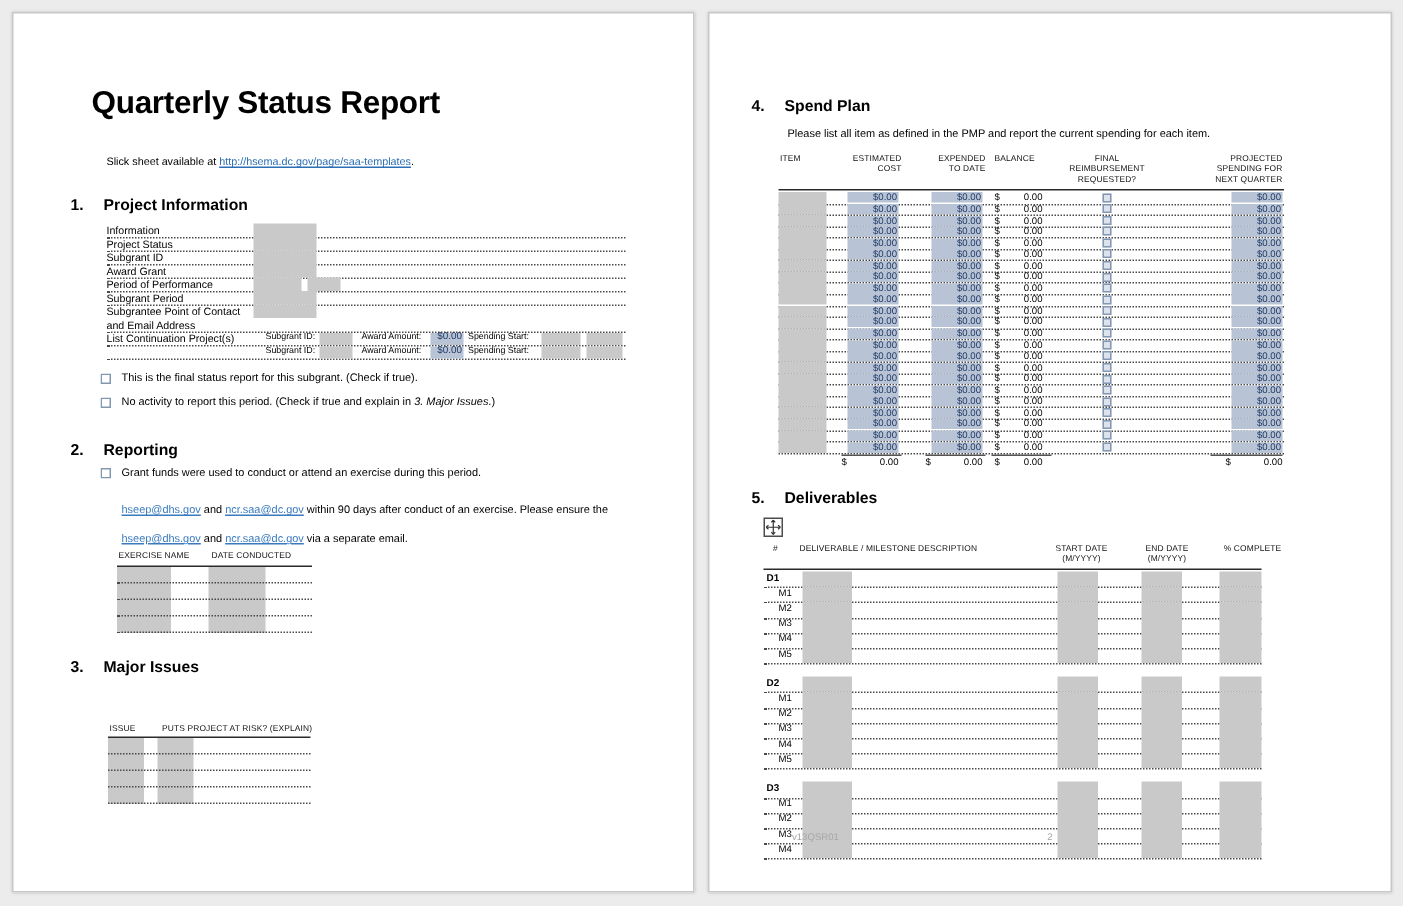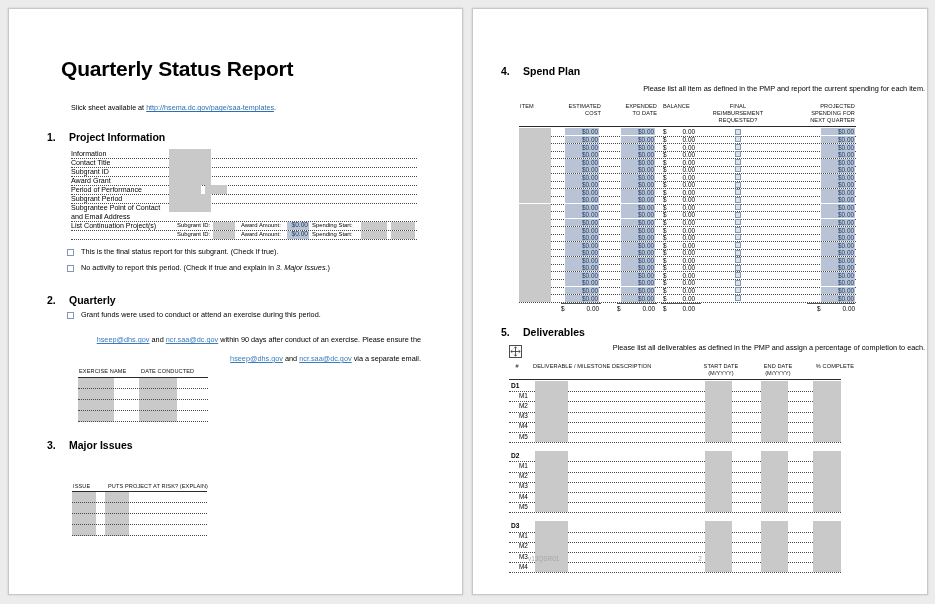--- a/index.html
+++ b/index.html
@@ -45,21 +45,21 @@
   .sec {
     position: absolute;
     display: flex; align-items: baseline;
     font-size: 10.5px; font-weight: bold; color: #000;
   }
   .sec .num { width: 22px; }
   .sec .ttl { }
 
   .para {
     position: absolute;
-    font-size: 7.3px; color: #000; line-height: 1.28; text-align: right;
+    font-size: 7.3px; color: #000; line-height: 1.28;
   }
   .para a { color: #3a7bbf; text-decoration: underline; }
 
   
   .fld { position: absolute; background: #c9c9c9; }
   .fld-blue {
     position: absolute; background: #b8c4d6; color: #1f3864;
     font-size: 6.6px; text-align: right; line-height: 1;
     padding-right: 1px;
   }
@@ -165,21 +165,21 @@
     <div class="slick">
       <span>Slick sheet available at </span><a href="#">http://hsema.dc.gov/page/saa-templates</a><span>.</span>
     </div>
 
     <div class="sec" style="left:38px; top:122px;">
       <span class="num">1.</span>
       <span class="ttl">Project Information</span>
     </div>
 
     <div class="lbl" style="left:62px; top:141px;">Information</div>
-    <div class="lbl" style="left:62px; top:150px;">Contact Title</div>
+    <div class="lbl" style="left:62px; top:150px;">Project Status</div>
     <div class="lbl" style="left:62px; top:159px;">Subgrant ID</div>
     <div class="lbl" style="left:62px; top:168px;">Award Grant</div>
     <div class="lbl" style="left:62px; top:177px;">Period of Performance</div>
     <div class="lbl" style="left:62px; top:186px;">Subgrant Period</div>
     <div class="lbl" style="left:62px; top:195px;">Subgrantee Point of Contact</div>
     <div class="lbl" style="left:62px; top:204px;">and Email Address</div>
     <div class="lbl" style="left:62px; top:213px;">List Continuation Project(s)</div>
 
     <div class="dot" style="left:62px; top:149px; width:346px;"></div>
     <div class="dot" style="left:62px; top:158px; width:346px;"></div>
@@ -217,21 +217,21 @@
     <div class="fld" style="left:382px; top:222px; width:24px; height:8px;"></div>
 
     <div class="cbx" style="left:58px; top:240px;"></div>
     <div class="cbx-line" style="left:72px; top:238px;">This is the final status report for this subgrant. (Check if true).</div>
 
     <div class="cbx" style="left:58px; top:256px;"></div>
     <div class="cbx-line" style="left:72px; top:254px;"><span>No activity to report this period. (Check if true and explain in </span><i>3. Major Issues</i><span>.)</span></div>
 
     <div class="sec" style="left:38px; top:285px;">
       <span class="num">2.</span>
-      <span class="ttl">Quarterly</span>
+      <span class="ttl">Reporting</span>
     </div>
 
     <div class="cbx" style="left:58px; top:303px;"></div>
     <div class="cbx-line" style="left:72px; top:301px;">Grant funds were used to conduct or attend an exercise during this period.</div>
 
     <div class="para" style="left:72px; top:317px; width:340px;">
       <br>
       <a href="#">hseep@dhs.gov</a><span> and </span><a href="#">ncr.saa@dc.gov</a><span> within 90 days after conduct of an exercise. Please ensure the</span><br>
       <br>
       <a href="#">hseep@dhs.gov</a><span> and </span><a href="#">ncr.saa@dc.gov</a><span> via a separate email.</span>
@@ -506,21 +506,20 @@
     </div>
 
     <div class="move-handle" style="left:36px; top:336px;">
       <svg width="11" height="11" viewBox="0 0 11 11">
         <path d="M5.5 0.8 L5.5 10.2 M0.8 5.5 L10.2 5.5" stroke="#333" stroke-width="0.8" fill="none"></path>
         <path d="M5.5 0.8 L4.2 2.3 M5.5 0.8 L6.8 2.3 M5.5 10.2 L4.2 8.7 M5.5 10.2 L6.8 8.7
                  M0.8 5.5 L2.3 4.2 M0.8 5.5 L2.3 6.8 M10.2 5.5 L8.7 4.2 M10.2 5.5 L8.7 6.8" stroke="#333" stroke-width="0.8" fill="none"></path>
       </svg>
     </div>
 
-    <div class="para" style="left:52px; top:334px; width:400px;">Please list all deliverables as defined in the PMP and assign a percentage of completion to each.</div>
 
     <div class="col-hd" style="left:38px; top:354px; width:12px; text-align:center;">#</div>
     <div class="col-hd" style="left:60px; top:354px;">DELIVERABLE / MILESTONE DESCRIPTION</div>
     <div class="col-hd" style="left:218px; top:354px; width:60px; text-align:center;">START DATE</div>
     <div class="col-hd" style="left:218px; top:361px; width:60px; text-align:center;">(M/YYYY)</div>
     <div class="col-hd" style="left:278px; top:354px; width:54px; text-align:center;">END DATE</div>
     <div class="col-hd" style="left:278px; top:361px; width:54px; text-align:center;">(M/YYYY)</div>
     <div class="col-hd" style="left:334px; top:354px; width:56px; text-align:center;">% COMPLETE</div>
 
     <div class="solid" style="left:36px; top:370px; width:332px;"></div>

